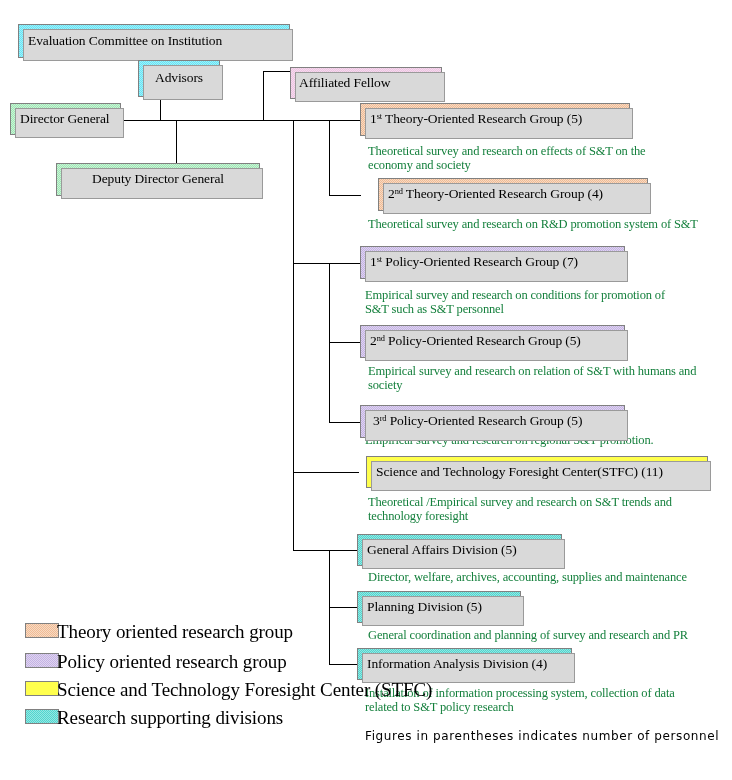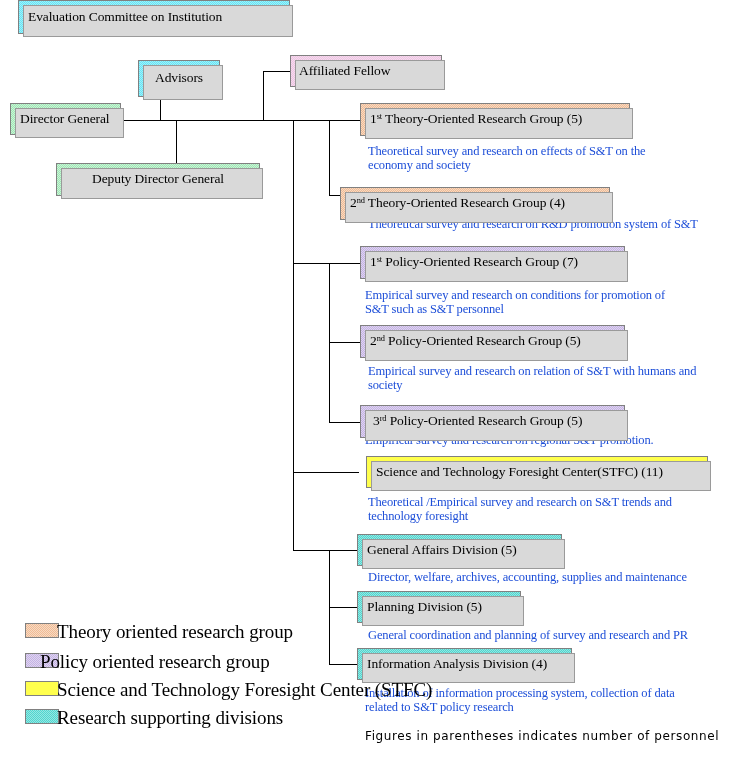--- a/index.html
+++ b/index.html
@@ -108,21 +108,21 @@
   }
   .ln-h { height: 1px; }
   .ln-v { width: 1px; }
 
   
   .desc {
     position: absolute;
     font-family: "Liberation Serif", "DejaVu Serif", serif;
     font-size: 12.5px;
     line-height: 13.5px;
-    color: #1d4ed8;
+    color: #15803d;
     letter-spacing: -0.15px;
     z-index: 4;
   }
 
   
   .legend-swatch {
     position: absolute;
     width: 34px;
     height: 15px;
     border: 1px solid #808080;
@@ -179,46 +179,46 @@
   <div class="ln ln-h" style="left:329px; top:422px; width:32px;"></div>
 
   <div class="ln ln-h" style="left:293px; top:472px; width:66px;"></div>
 
   <div class="ln ln-h" style="left:293px; top:550px; width:36px;"></div>
   <div class="ln ln-v" style="left:329px; top:550px; height:114px;"></div>
   <div class="ln ln-h" style="left:329px; top:550px; width:29px;"></div>
   <div class="ln ln-h" style="left:329px; top:607px; width:29px;"></div>
   <div class="ln ln-h" style="left:329px; top:664px; width:29px;"></div>
 
-  <div class="node fill-cyan" style="left:18px; top:0; width:272px; height:34px;">
+  <div class="node fill-cyan" style="left:18px; top:24px; width:272px; height:34px;">
     <span>Evaluation Committee on Institution</span>
   </div>
 
   <div class="node fill-cyan ctr" style="left:118px; top:60px; width:82px; height:37px;margin-left:20px;">
     <span>Advisors</span>
   </div>
 
   <div class="node fill-green ctr" style="left:56px; top:163px; width:204px; height:33px;">
     <span>Deputy Director General</span>
   </div>
 
   <div class="node fill-green" style="left:10px; top:103px; width:111px; height:32px;">
     <span>Director General</span>
   </div>
 
-  <div class="node fill-pink" style="left:290px; top:55px; width:152px; height:32px;padding-left:8px;">
+  <div class="node fill-pink" style="left:290px; top:67px; width:152px; height:32px;padding-left:8px;">
     <span>Affiliated Fellow</span>
   </div>
 
   <div class="node fill-orange" style="left:360px; top:103px; width:270px; height:33px;">
     <span><span>1</span><sup>st</sup><span> Theory-Oriented Research Group (5)</span></span>
   </div>
   <div class="desc" style="left:368px; top:145px; width:320px;">Theoretical survey and research on effects of S&amp;T on the economy and society</div>
 
-  <div class="node fill-orange" style="left:340px; top:178px; width:270px; height:33px;margin-top:9px;">
+  <div class="node fill-orange" style="left:378px; top:178px; width:270px; height:33px;">
     <span><span>2</span><sup>nd</sup><span> Theory-Oriented Research Group (4)</span></span>
   </div>
   <div class="desc" style="left:368px; top:218px; width:330px;">Theoretical survey and research on R&amp;D promotion system of S&amp;T</div>
 
   <div class="node fill-purple" style="left:360px; top:246px; width:265px; height:33px;">
     <span><span>1</span><sup>st</sup><span> Policy-Oriented Research Group (7)</span></span>
   </div>
   <div class="desc" style="left:365px; top:289px; width:320px;">Empirical survey and research on conditions for promotion of S&amp;T such as S&amp;T personnel</div>
 
   <div class="node fill-purple" style="left:360px; top:325px; width:265px; height:33px;">
@@ -250,21 +250,21 @@
     <span>Information Analysis Division (4)</span>
   </div>
   <div class="desc" style="left:365px; top:687px; width:330px;">Installation of information processing system, collection of data related to S&amp;T policy research</div>
 
   <div class="footnote" style="left:365px; top:729px;">Figures in parentheses indicates number of personnel</div>
 
   <div class="legend-swatch fill-orange" style="left:25px; top:623px;"></div>
   <div class="legend-label" style="left:57px; top:621px;">Theory oriented research group</div>
 
   <div class="legend-swatch fill-purple" style="left:25px; top:653px;"></div>
-  <div class="legend-label" style="left:40px; top:651px;">Policy oriented research group</div>
+  <div class="legend-label" style="left:57px; top:651px;">Policy oriented research group</div>
 
   <div class="legend-swatch fill-yellow" style="left:25px; top:681px;"></div>
   <div class="legend-label" style="left:57px; top:679px;">Science and Technology Foresight Center (STFC)</div>
 
   <div class="legend-swatch fill-teal" style="left:25px; top:709px;"></div>
   <div class="legend-label" style="left:57px; top:707px;">Research supporting divisions</div>
 
 </div>
 
 </body></html>

